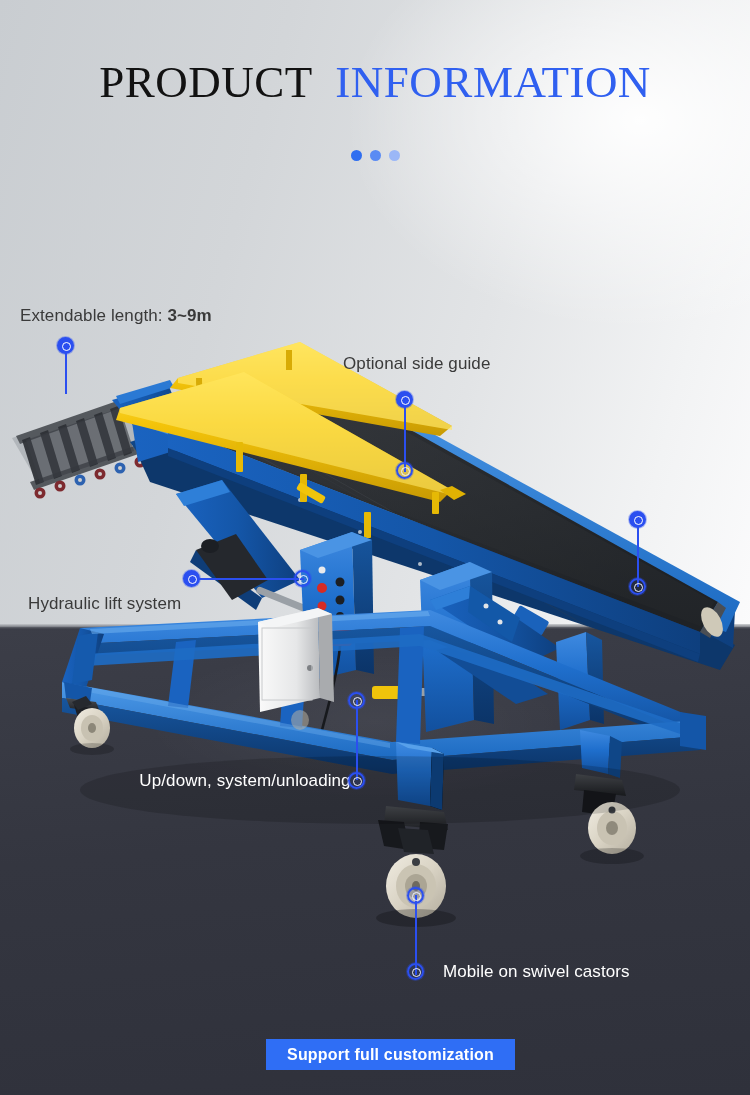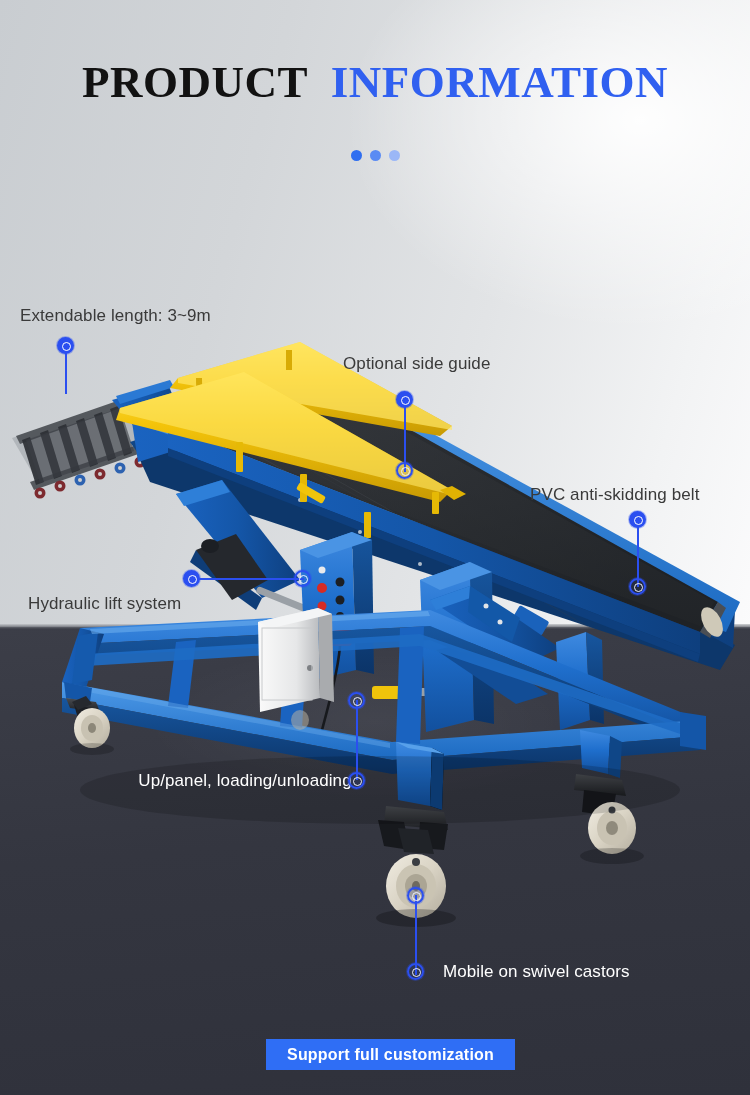--- a/index.html
+++ b/index.html
@@ -33,21 +33,21 @@
   .floor-glow {
     position:absolute; left:40px; top:630px; width:670px; height:230px;
     background:radial-gradient(ellipse 330px 110px at 50% 40%, rgba(255,255,255,0.055), rgba(255,255,255,0) 70%);
     pointer-events:none;
   }
 
   
   .header { position:absolute; left:0; top:58px; width:750px; text-align:center; }
   .title {
     font-family:"Liberation Serif", serif;
-    font-weight:bold;
+    font-weight:normal;
     font-size:45px;
     letter-spacing:0.5px;
     line-height:1.1;
     white-space:nowrap;
   }
   .title .w1 { color:#121212; }
   .title .w2 { color:#3060f0; }
 
   .dots { position:absolute; left:0; top:150px; width:750px; text-align:center; font-size:0; }
   .dots span {
@@ -60,21 +60,21 @@
   
   .label {
     position:absolute;
     font-size:17px;
     color:#3a3a3a;
     white-space:nowrap;
     letter-spacing:0.1px;
   }
   .label.dark { color:#ffffff; }
   .label.two-line { white-space:normal; text-align:center; line-height:1.32; }
-  .label b { font-weight:normal; }
+  .label b { font-weight:bold; }
 
   
   .marker {
     position:absolute; width:17px; height:17px; border-radius:50%;
     background:#2b4ff0;
     border:2px solid #2b4ff0;
     box-shadow:0 0 0 1px rgba(43,79,240,0.35);
   }
   .marker::after {
     content:""; position:absolute; left:50%; top:50%;
@@ -417,36 +417,33 @@
   <div class="connector v" style="left:65px; top:352px; height:42px;"></div>
   <div class="marker" style="left:57px; top:337px;"></div>
 
   <div class="label" style="left:343px; top:354px;">
     <span>Optional side guide</span>
   </div>
   <div class="connector v" style="left:404px; top:400px; height:72px;"></div>
   <div class="marker" style="left:396px; top:391px;"></div>
   <div class="marker hollow" style="left:396px; top:462px;"></div>
 
-  <div class="label" style="left:530px; top:485px;">
-    <span>PVC anti-skidding belt</span>
-  </div>
   <div class="connector v" style="left:637px; top:519px; height:68px;"></div>
   <div class="marker" style="left:629px; top:511px;"></div>
   <div class="marker hollow" style="left:629px; top:578px;"></div>
 
   <div class="label" style="left:28px; top:549px;margin-top:45px;">
     <span>Hydraulic lift system</span>
   </div>
   <div class="connector h" style="left:192px; top:578px; width:112px;"></div>
   <div class="marker" style="left:183px; top:570px;"></div>
   <div class="marker hollow" style="left:294px; top:570px;"></div>
 
   <div class="label dark two-line" style="left:110px; top:770px; width:270px;">
-    <div>Up/panel, loading/unloading</div>
+    <div>Up/down, system/unloading</div>
   </div>
   <div class="connector v" style="left:356px; top:700px; height:80px;"></div>
   <div class="marker hollow" style="left:348px; top:692px;"></div>
   <div class="marker hollow" style="left:348px; top:772px;"></div>
 
   <div class="label dark" style="left:443px; top:962px;">
     <span>Mobile on swivel castors</span>
   </div>
   <div class="connector v" style="left:415px; top:895px; height:80px;"></div>
   <div class="marker hollow" style="left:407px; top:887px;"></div>

